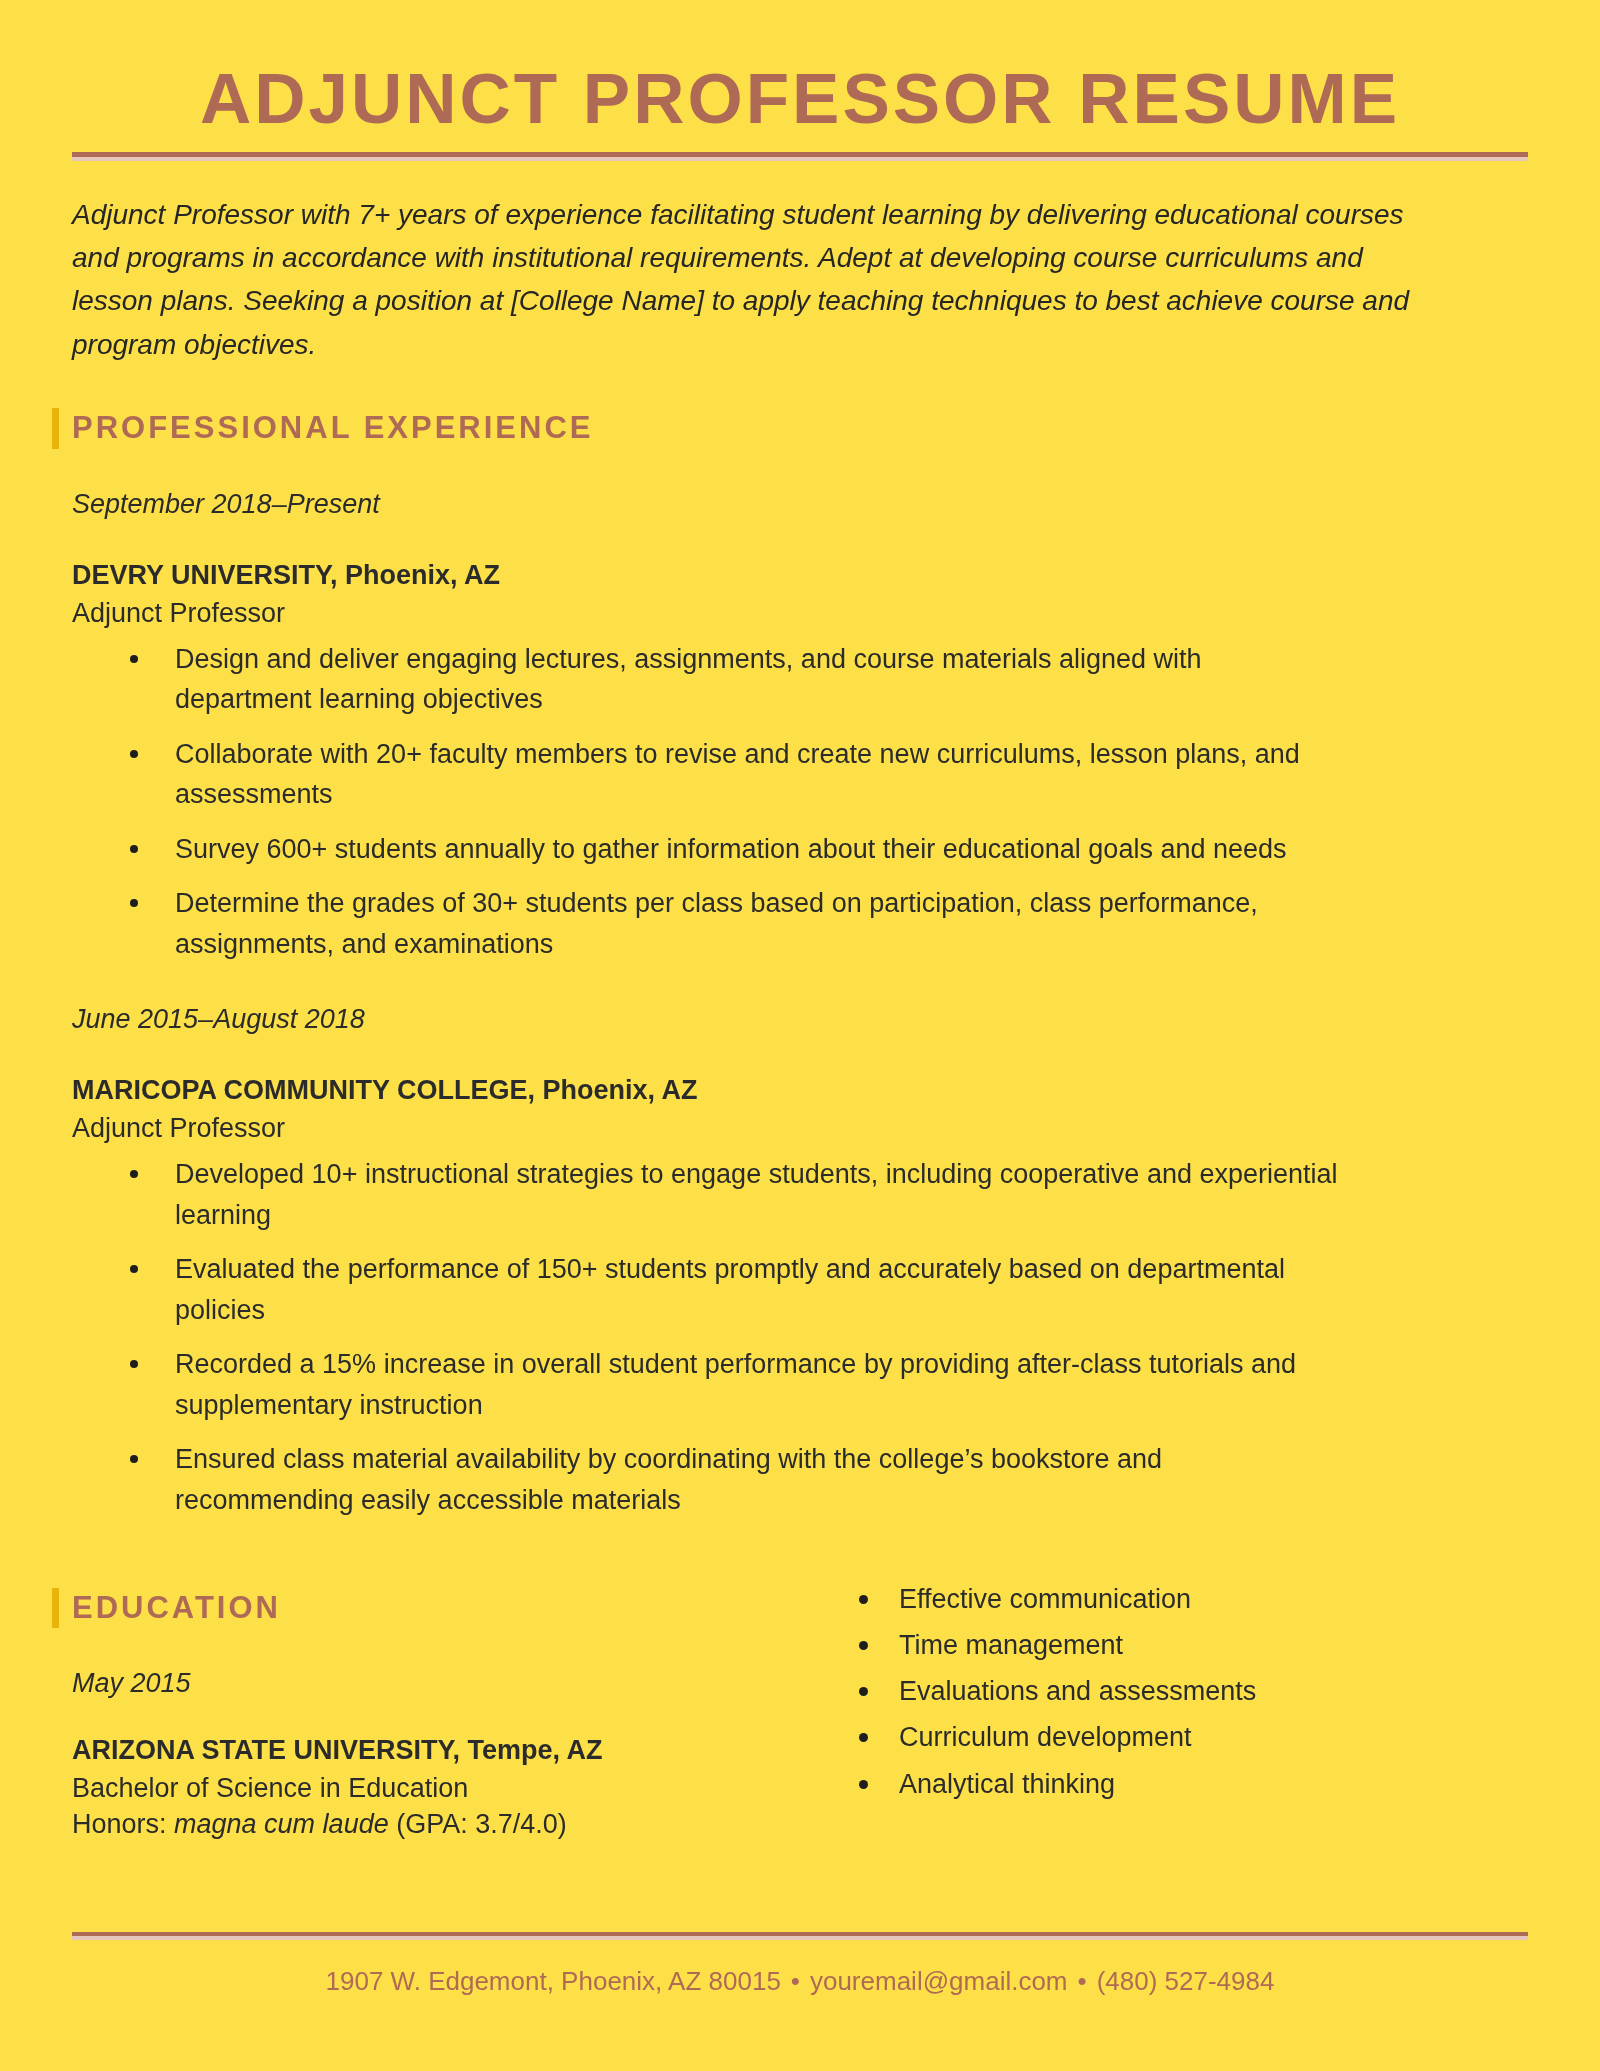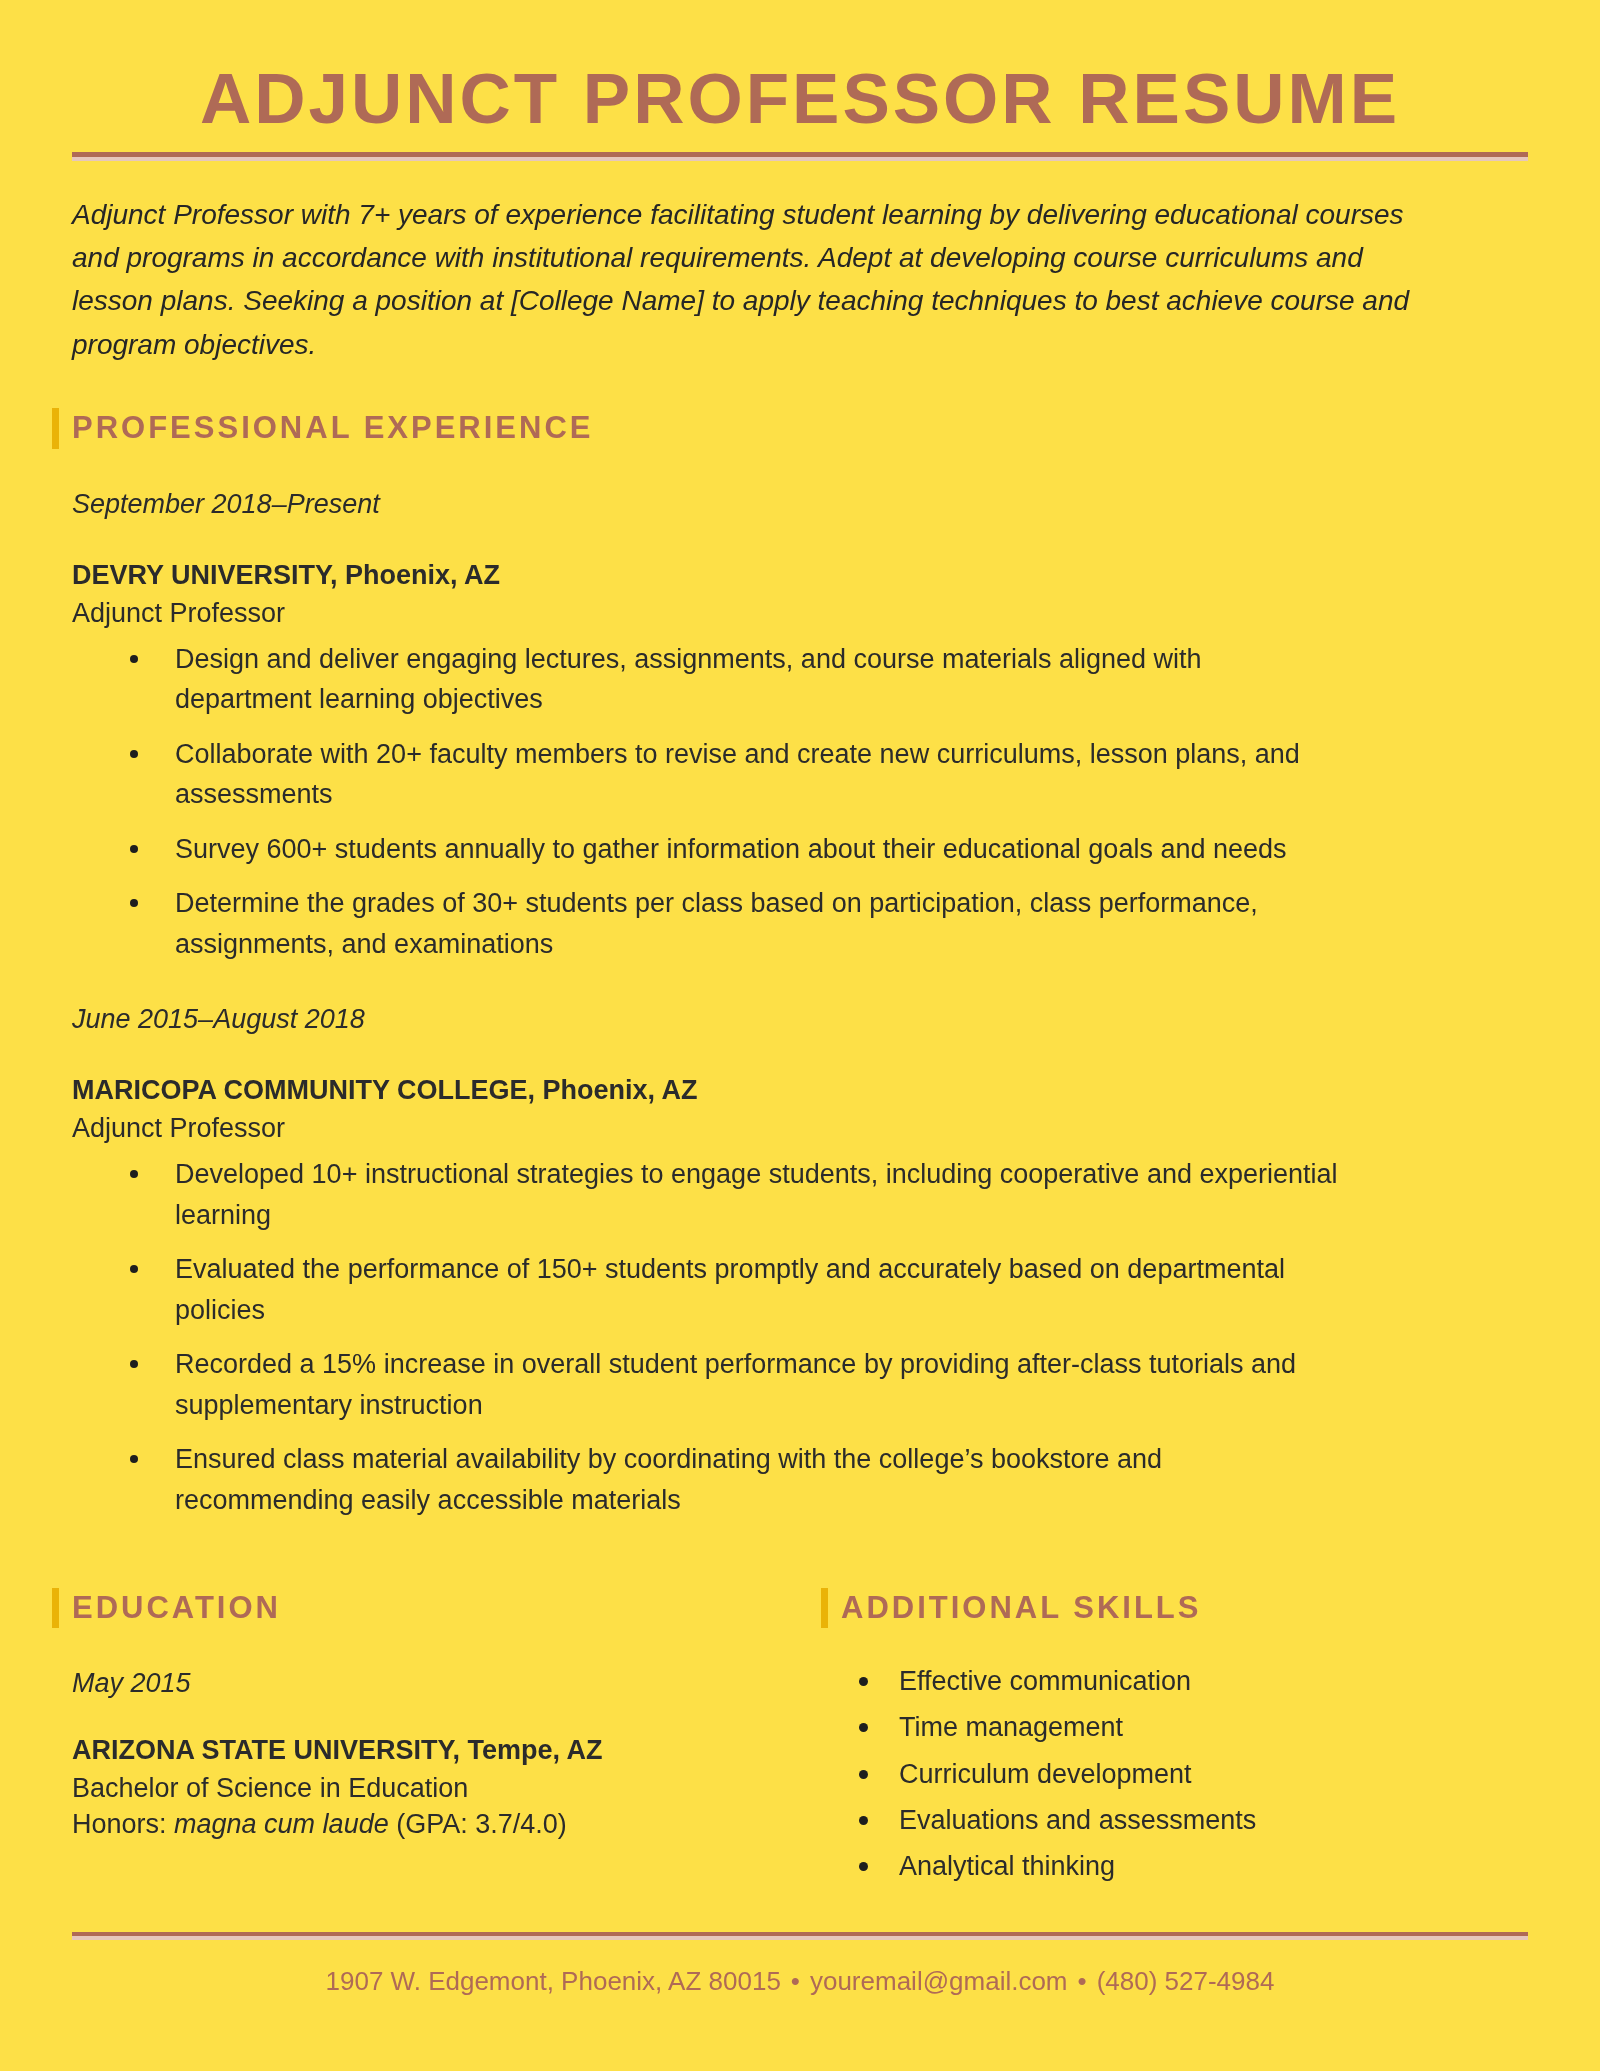--- a/index.html
+++ b/index.html
@@ -186,26 +186,25 @@
 
     <section class="col-left">
       <h2 class="sec-heading">EDUCATION</h2>
       <p class="date-line">May 2015</p>
       <p class="edu-school">ARIZONA STATE UNIVERSITY, Tempe, AZ</p>
       <p class="edu-degree">Bachelor of Science in Education</p>
       <p class="edu-honors"><span>Honors: </span><span class="ital">magna cum laude</span><span> (GPA: 3.7/4.0)</span></p>
     </section>
 
     <section class="col-right">
-      <h2 class="sec-heading">ADDITIONAL SKILLS</h2>
       <ul class="skills">
         <li>Effective communication</li>
         <li>Time management</li>
+        <li>Evaluations and assessments</li>
         <li>Curriculum development</li>
-        <li>Evaluations and assessments</li>
         <li>Analytical thinking</li>
       </ul>
     </section>
 
   </div>
 
   <div class="footer">
     <div class="footer-rule"></div>
     <p class="footer-contact">
       <span>1907 W. Edgemont, Phoenix, AZ 80015</span><span class="sep">•</span><span>youremail@gmail.com</span><span class="sep">•</span><span>(480) 527-4984</span>

